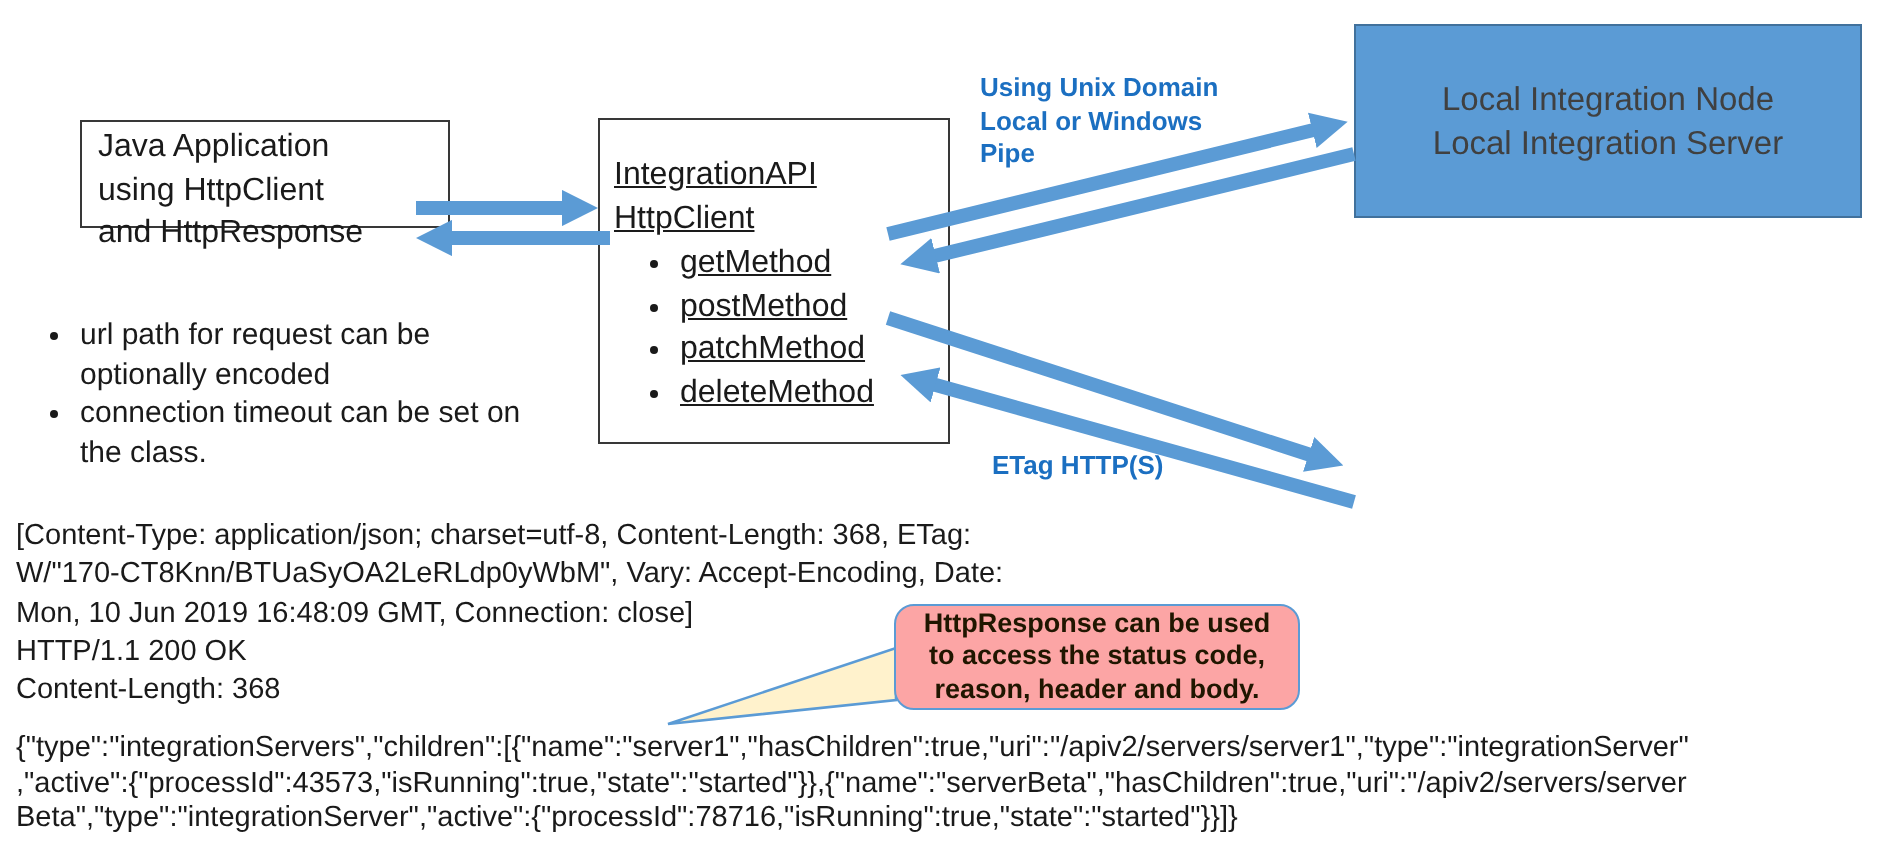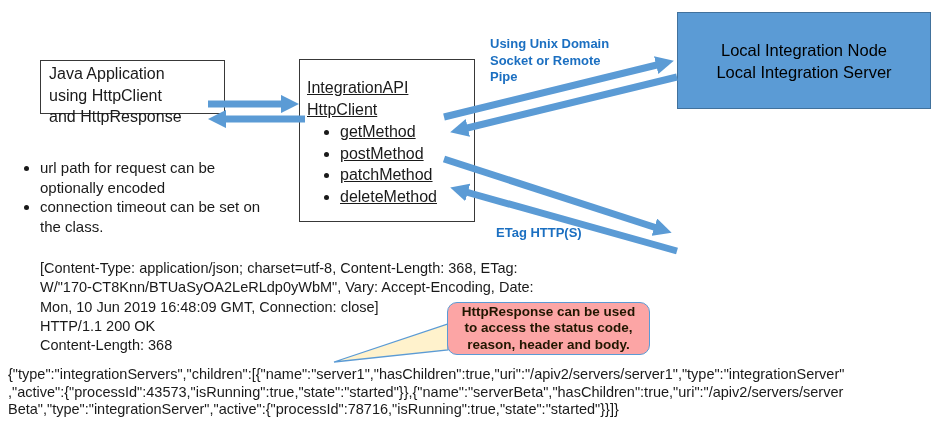--- a/index.html
+++ b/index.html
@@ -41,21 +41,21 @@
   }
   .api-box li{
     font-size:16px;line-height:21.5px;
   }
 
   
   .bluebox{
     background:#5B9BD5;
     border:1.8px solid #41719C;
     box-sizing:border-box;
-    color:#000000;
+    color:#404040;
     font-size:16.5px;line-height:22px;
     display:flex;flex-direction:column;align-items:center;justify-content:center;
     text-align:center;
   }
   .local-box{left:677px;top:12px;width:254px;height:97px;}
   .remote-box{left:677px;top:205px;width:254px;height:97px;}
 
   
   .conn-label{
     color:#1B6FC1;
@@ -68,21 +68,21 @@
   .notes{
     left:0px;top:158px;width:280px;
     margin:0;padding:0 0 0 40px;
     font-size:15px;line-height:19.5px;
   }
   .notes li{margin:0;}
 
   
   .headers-block{
     left:8px;top:259px;width:560px;
-    font-size:14.5px;line-height:19.3px;margin-left:32px;
+    font-size:14.5px;line-height:19.3px;
   }
 
   
   .json-block{
     left:8px;top:366px;width:928px;
     font-size:14.5px;line-height:17.6px;
   }
 
   
   .callout{
@@ -121,21 +121,21 @@
         <li>patchMethod</li>
         <li>deleteMethod</li>
       </ul>
     </div>
 
     <div class="abs bluebox local-box multiline">Local Integration Node
 Local Integration Server</div>
 
 
     <div class="abs conn-label label-unix multiline">Using Unix Domain
-Socket or Remote
+Local or Windows
 Pipe</div>
 
     <div class="abs conn-label label-https">ETag HTTP(S)</div>
 
     <ul class="abs notes">
       <li class="multiline">url path for request can be
 optionally encoded</li>
       <li class="multiline">connection timeout can be set on
 the class.</li>
     </ul>

